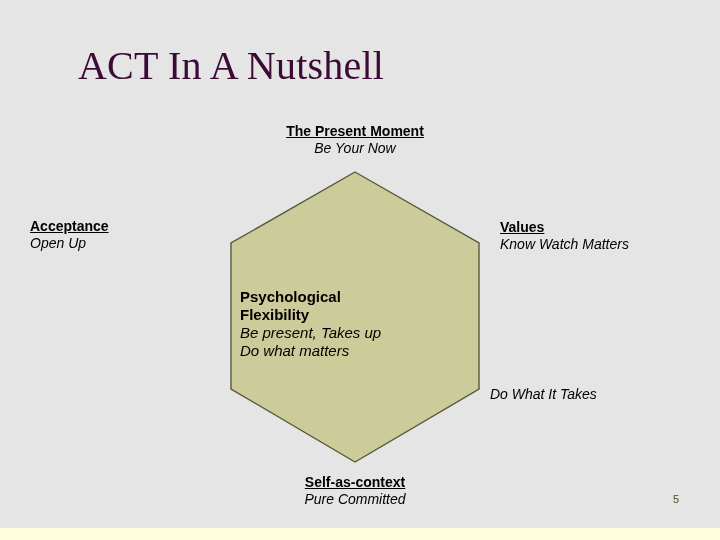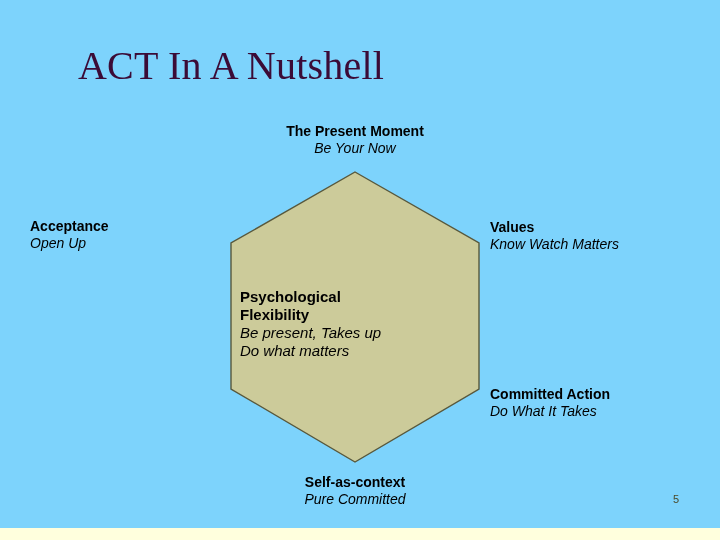--- a/index.html
+++ b/index.html
@@ -10,21 +10,21 @@
     width: 720px;
     height: 540px;
     background: #FFFFDD;
     font-family: "Liberation Sans", sans-serif;
     overflow: hidden;
   }
   #slide {
     position: relative;
     width: 720px;
     height: 528px;
-    background: #7dd3fc;
+    background: #e5e5e5;
   }
 
   
   #slide-title {
     position: absolute;
     left: 78px;
     top: 43px;
     font-family: "Liberation Serif", serif;
     font-size: 40px;
     line-height: 46px;
@@ -71,20 +71,21 @@
   
   .label-block {
     position: absolute;
     color: #000000;
   }
   .label-title {
     font-size: 14px;
     line-height: 17px;
     font-weight: bold;
     white-space: nowrap;
+    text-decoration: underline;
   }
   .label-sub {
     font-size: 14px;
     line-height: 17px;
     font-style: italic;
     font-weight: normal;
     white-space: nowrap;
   }
   .align-left   { text-align: left; }
   .align-right  { text-align: left; }
@@ -95,21 +96,21 @@
     left: 205px;
     top: 123px;
     width: 300px;
   }
   #label-acceptance {
     left: 30px;
     top: 218px;
     width: 200px;
   }
   #label-values {
-    left: 490px;
+    left: 500px;
     top: 219px;
     width: 220px;
   }
   #label-defusion {
     left: 45px;
     top: 385px;
     width: 200px;
   }
   #label-committed-action {
     left: 490px;
@@ -164,21 +165,20 @@
     <div class="label-sub">Open Up</div>
   </div>
 
   <div class="label-block align-left" id="label-values">
     <div class="label-title">Values</div>
     <div class="label-sub">Know Watch Matters</div>
   </div>
 
 
   <div class="label-block align-left" id="label-committed-action">
-    <div class="label-title">Committed Action</div>
     <div class="label-sub">Do What It Takes</div>
   </div>
 
   <div class="label-block align-center" id="label-self-as-context">
     <div class="label-title">Self-as-context</div>
     <div class="label-sub">Pure Committed</div>
   </div>
 
   <div id="page-number">5</div>
 

